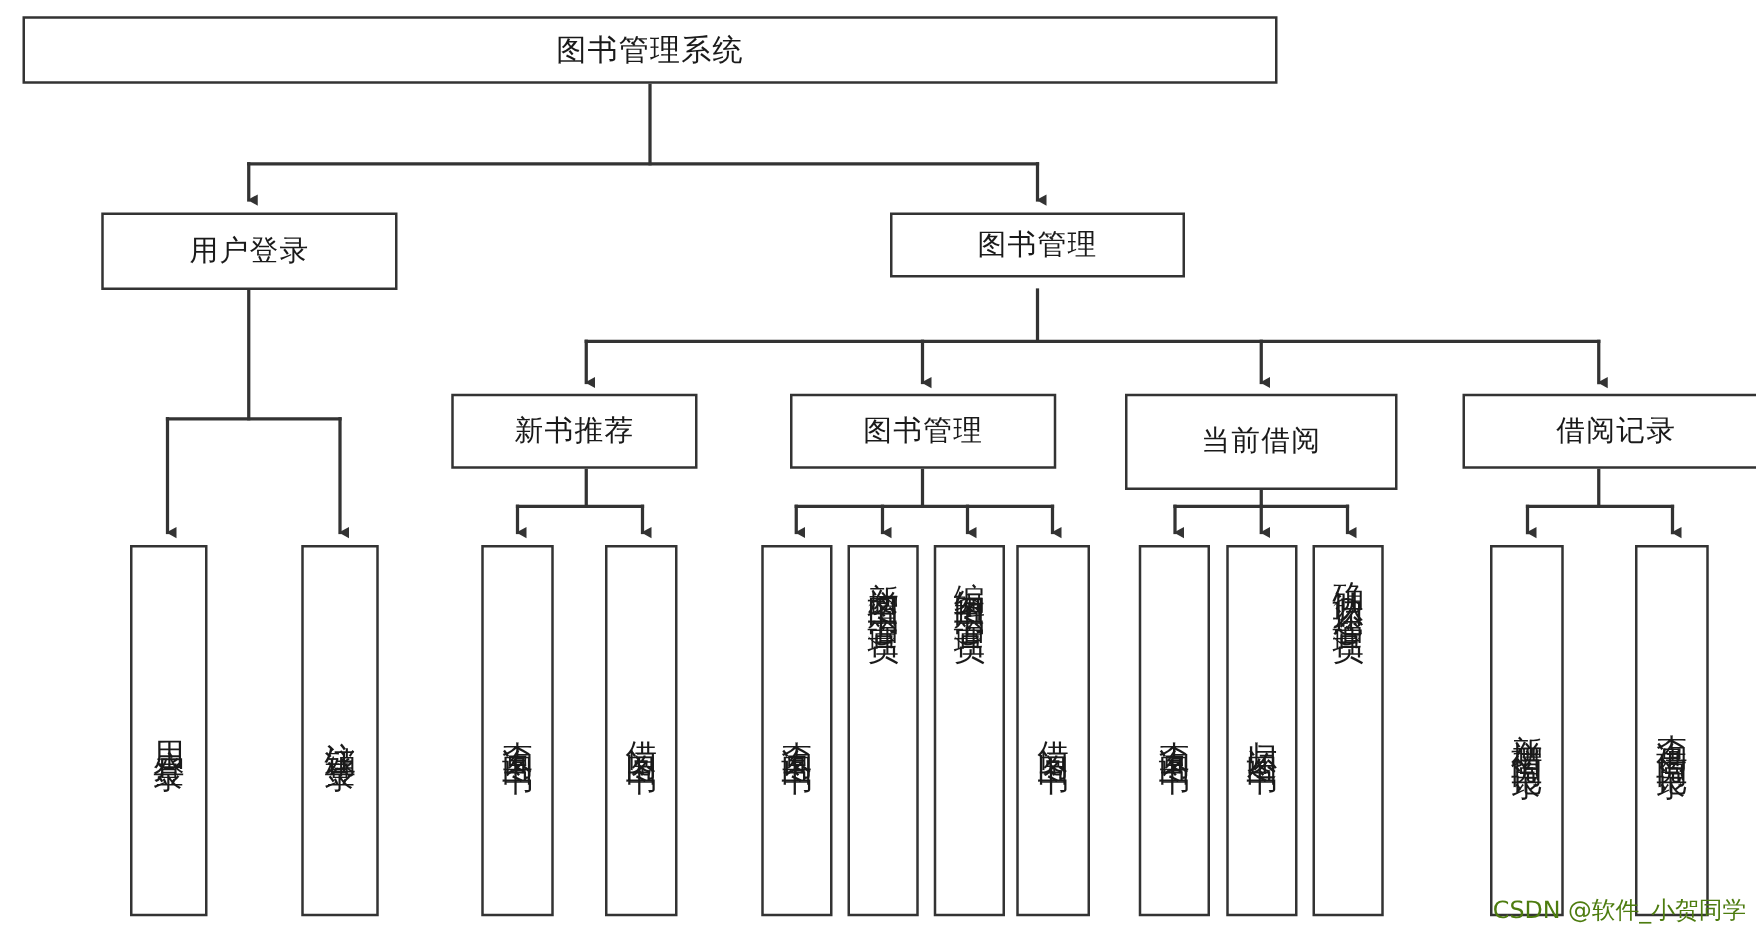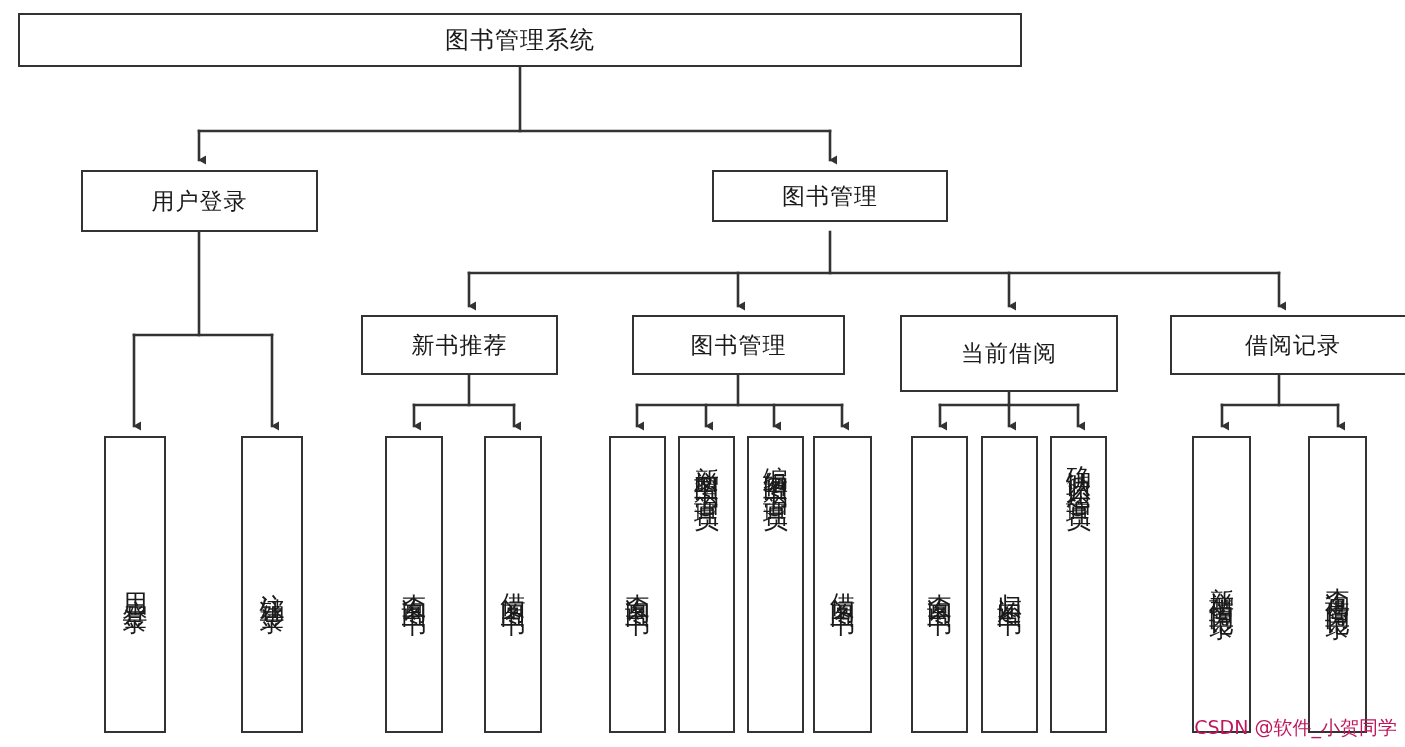--- a/index.html
+++ b/index.html
@@ -69,21 +69,21 @@
   }
   .node.vertical.centered {
     align-items: center;
     padding-top: 0;
   }
   #watermark {
     position: absolute;
     right: 8px;
     bottom: 6px;
     font-size: 19px;
-    color: #be185d;
+    color: #4d7c0f;
     z-index: 5;
     white-space: nowrap;
     font-family: "DejaVu Sans", "Liberation Sans", sans-serif;
   }
 </style>
 </head>
 <body>
 
 <div id="diagram-root">
 

